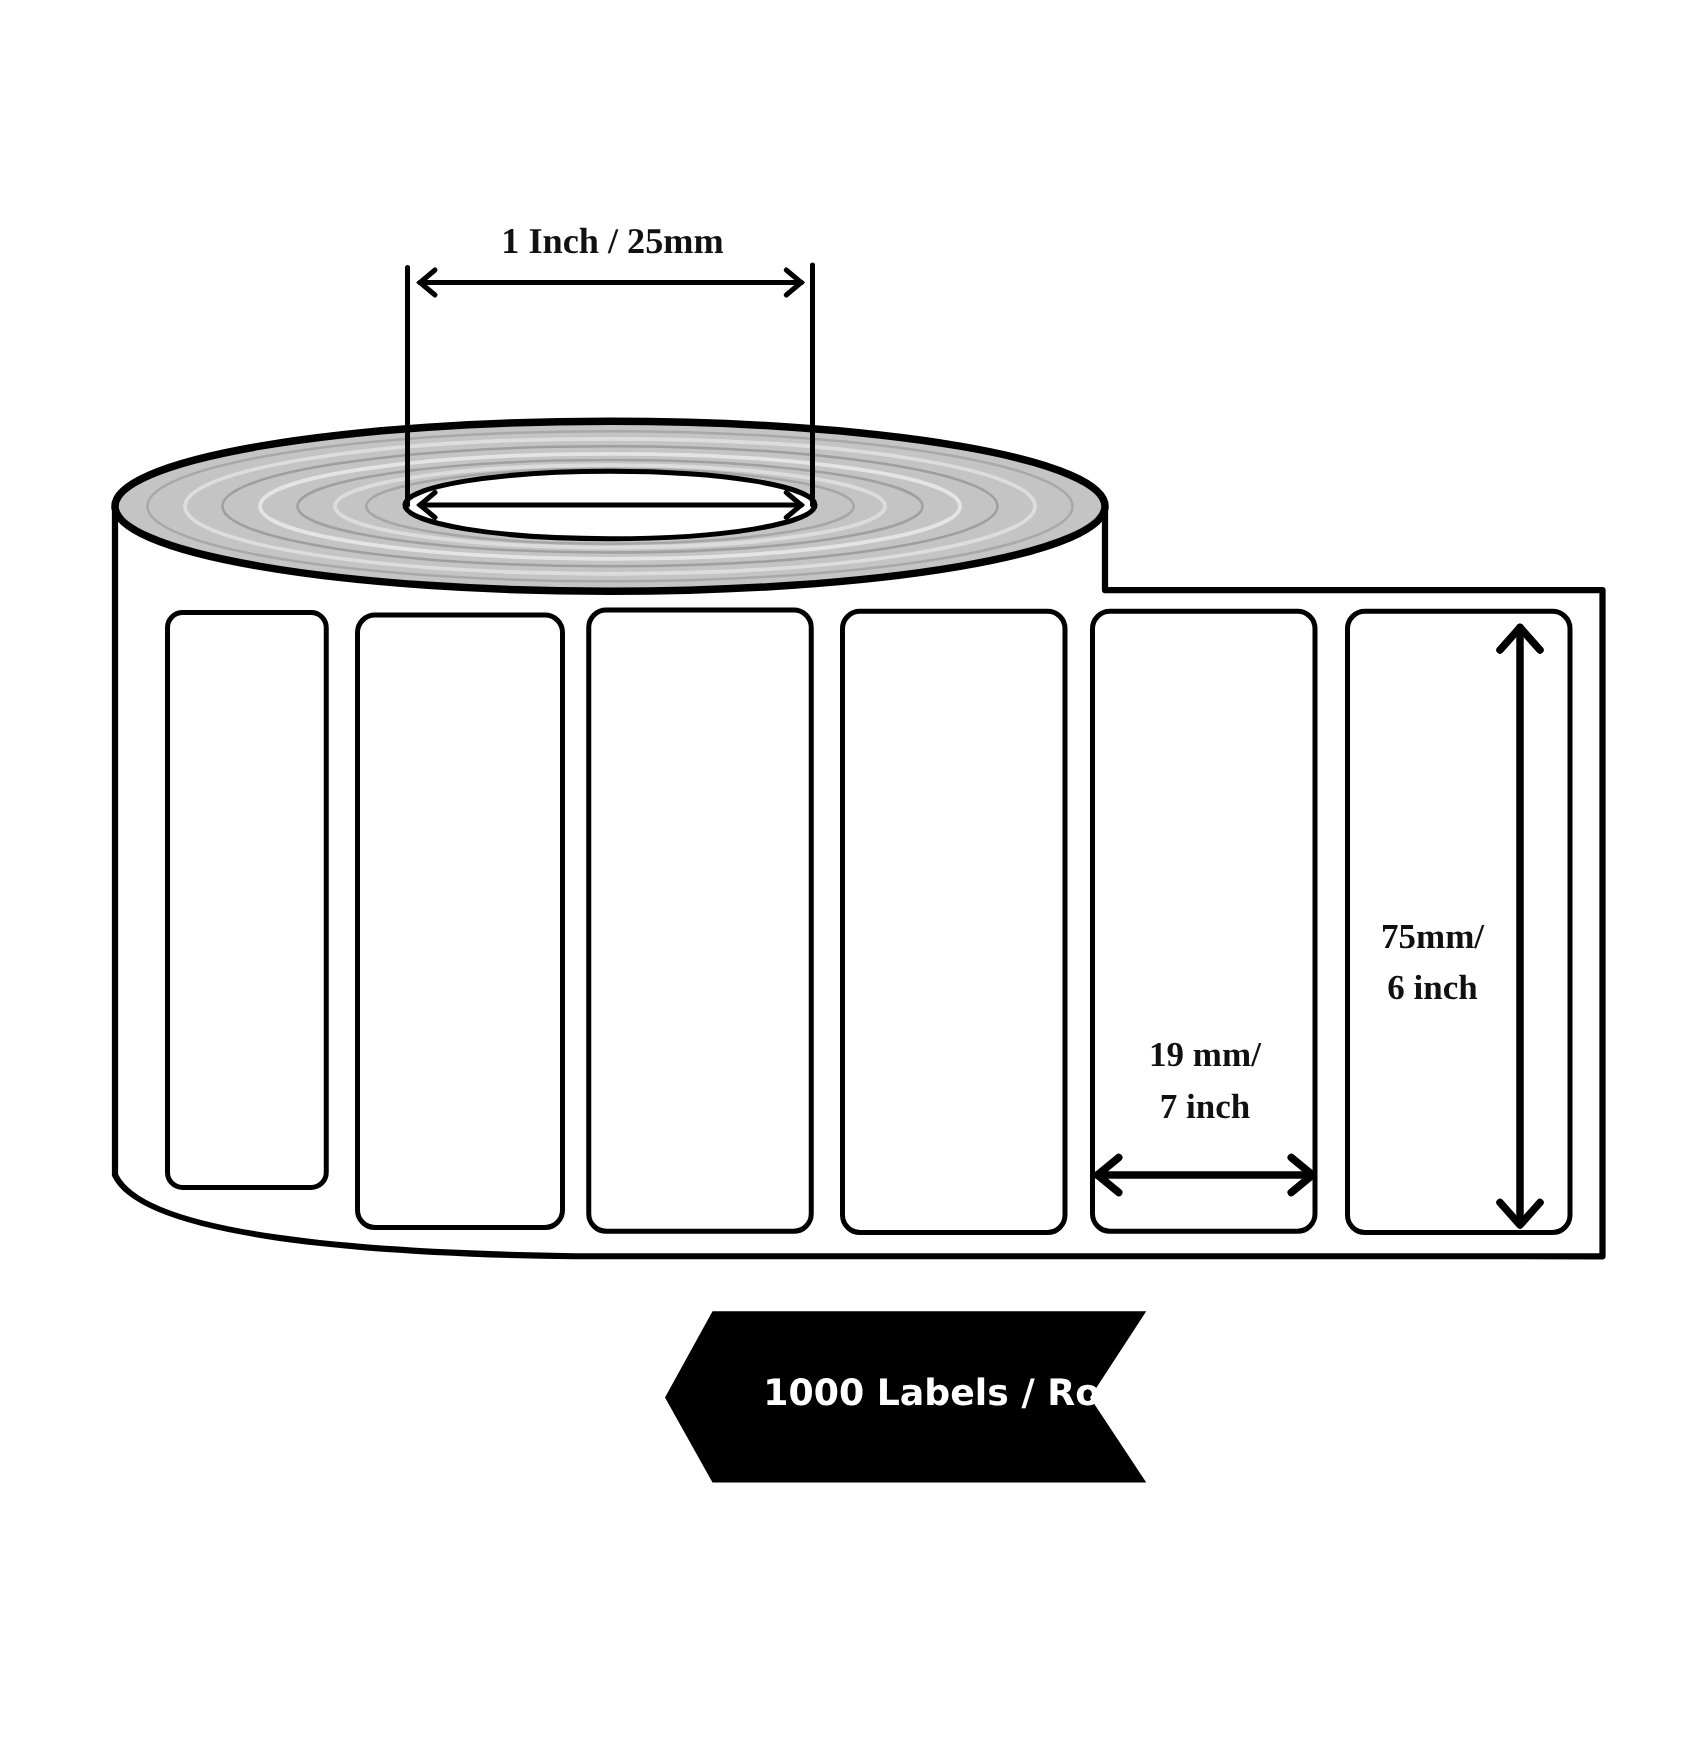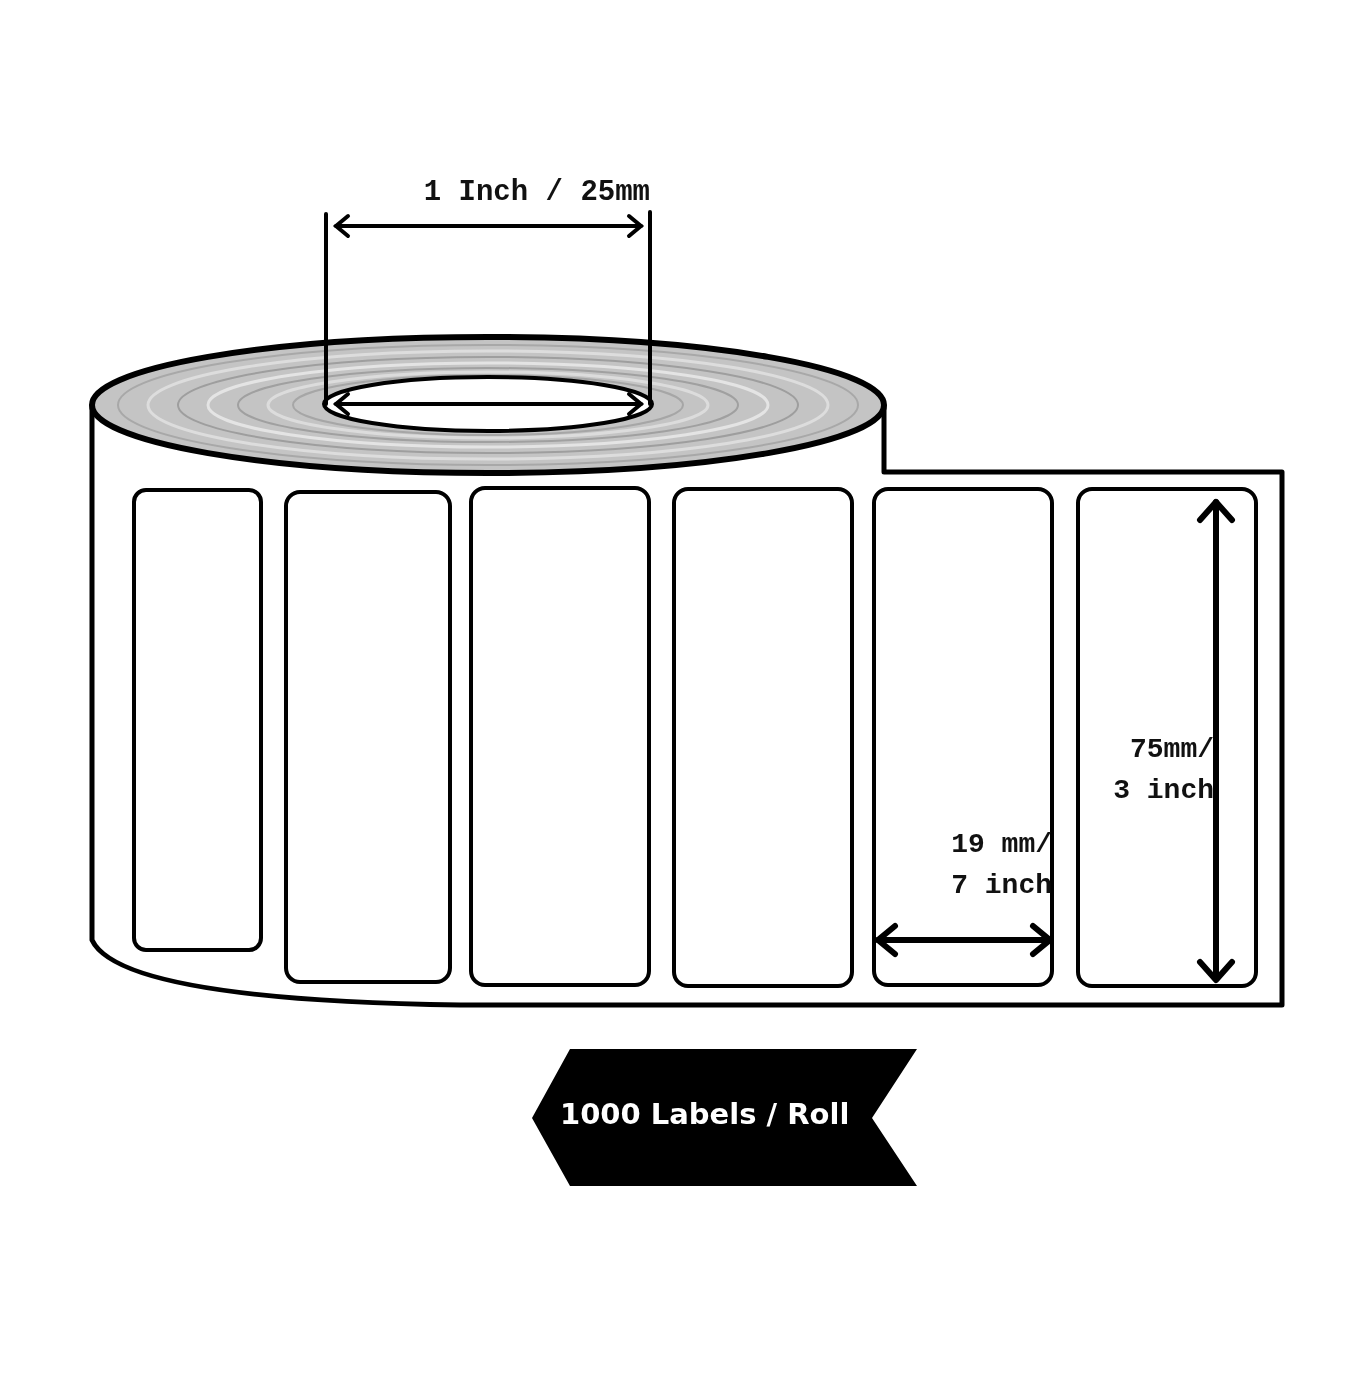--- a/index.html
+++ b/index.html
@@ -1,22 +1,22 @@
 <!DOCTYPE html>
 <html><head>
   <meta charset="utf-8">
   <style>
     html, body { margin: 0; padding: 0; background: #ffffff; }
     body { width: 1347px; height: 1400px; position: relative; overflow: hidden; font-family: "DejaVu Sans", sans-serif; }
     #diagram { position: absolute; left: 0; top: 0; width: 1347px; height: 1400px; }
-    .lbl { position: absolute; font-family: Liberation Mono, monospace; font-weight: bold; color: #111111; text-align: right; line-height: 1.45; white-space: nowrap; }
+    .lbl { position: absolute; font-family: Liberation Serif, serif; font-weight: bold; color: #111111; text-align: center; line-height: 1.45; white-space: nowrap; }
     #core-label { left: 330px; top: 172px; width: 320px; font-size: 29px; }
     #height-label { left: 1078px; top: 700px; width: 136px; font-size: 28px; margin-top: 30px; }
     #width-label { left: 876px; top: 825px; width: 176px; font-size: 28px; }
-    #banner-text { position: absolute; left: 560px; top: 1097px; width: 340px; font-size: 29px; font-weight: bold; color: #ffffff; text-align: left; white-space: nowrap; }
+    #banner-text { position: absolute; left: 560px; top: 1097px; width: 340px; font-size: 29px; font-weight: bold; color: #ffffff; text-align: right; white-space: nowrap; }
   </style>
 </head>
 <body>
 
 <svg id="diagram" viewBox="0 0 1347 1400" xmlns="http://www.w3.org/2000/svg">
   <defs>
     <radialGradient id="rollGrad" cx="50%" cy="50%" r="50%">
       <stop offset="0%" stop-color="#e6e6e6"></stop>
       <stop offset="45%" stop-color="#cfcfcf"></stop>
       <stop offset="75%" stop-color="#b8b8b8"></stop>
@@ -76,21 +76,21 @@
     <polyline points="1033,926 1050,940 1033,954"></polyline>
   </g>
 
   <polygon points="570,1049 917,1049 872,1118 917,1186 570,1186 532,1118" fill="#000000"></polygon>
 </svg>
 
 <div id="core-label" class="lbl">1 Inch / 25mm</div>
 
 <div id="height-label" class="lbl">
   <div>75mm/</div>
-  <div>3 inch</div>
+  <div>6 inch</div>
 </div>
 
 <div id="width-label" class="lbl">
   <div>19 mm/</div>
   <div>7 inch</div>
 </div>
 
 <div id="banner-text">1000 Labels / Roll</div>
 
 </body></html>

